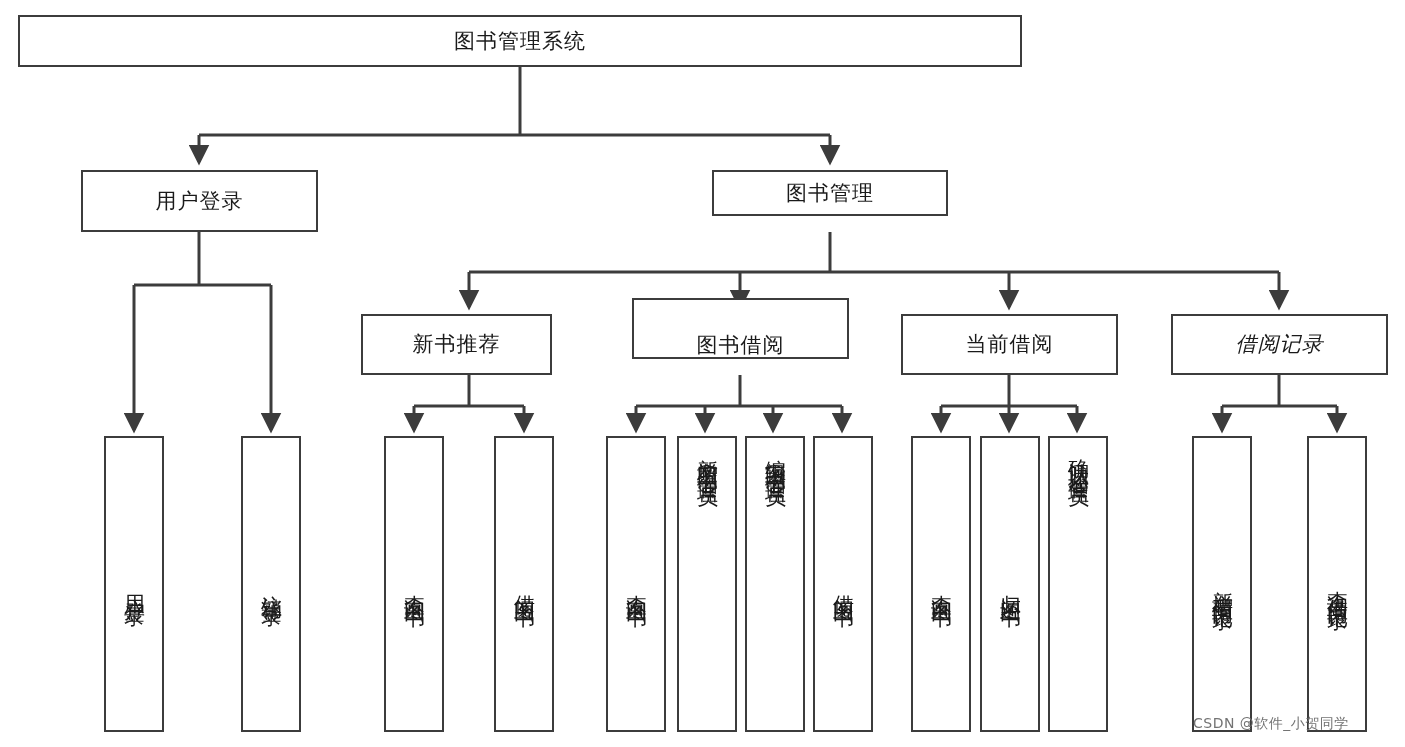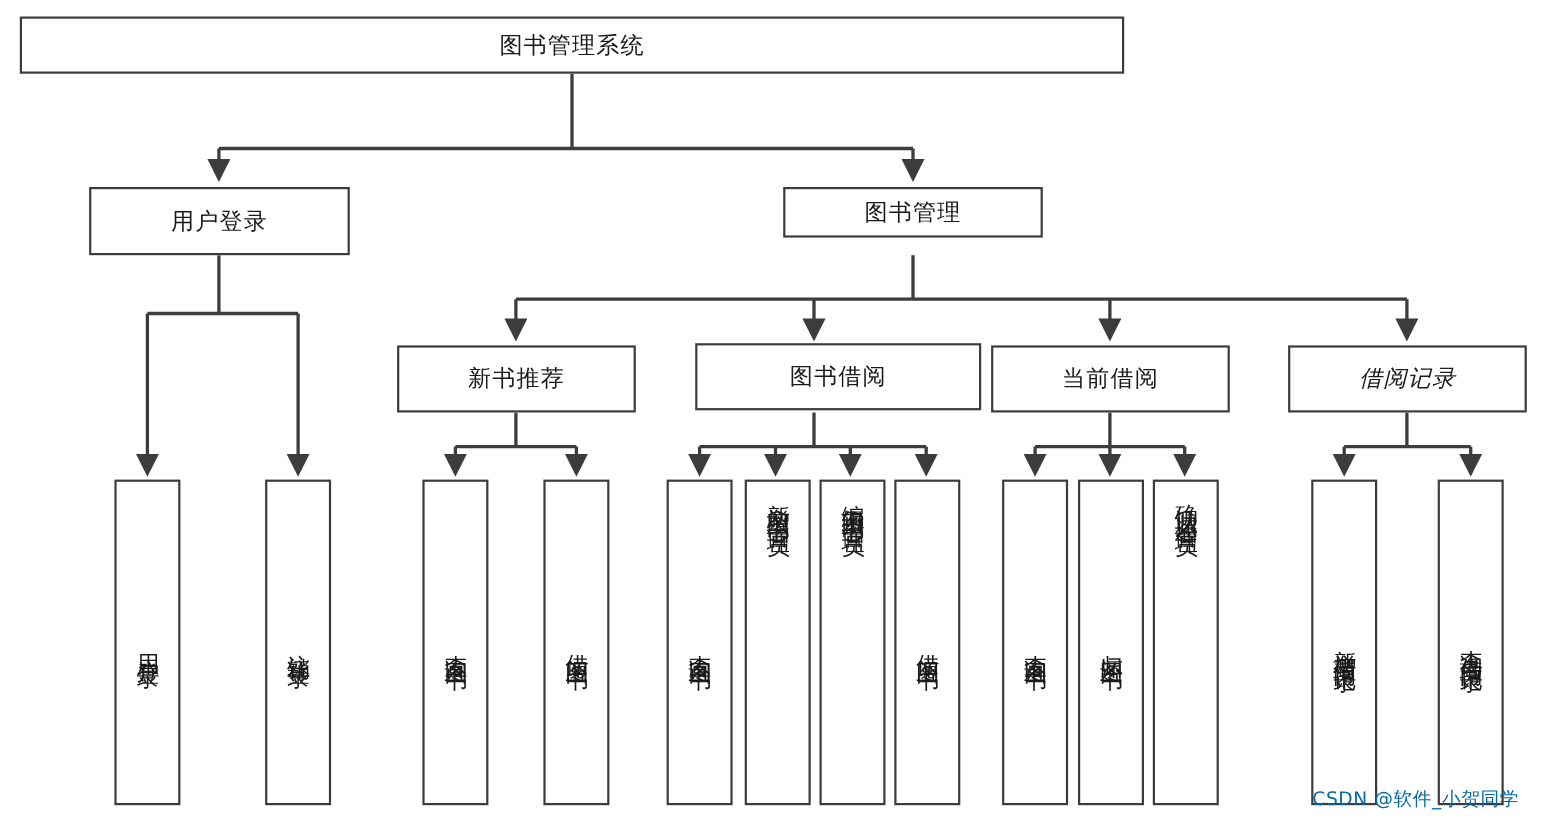--- a/index.html
+++ b/index.html
@@ -40,22 +40,22 @@
     font-size:21px;
     writing-mode:vertical-rl;
     text-orientation:upright;
     letter-spacing:4px;
     line-height:1;
     white-space:nowrap;
     padding-top:4px;
   }
   .watermark{
     position:absolute;
-    color:#0369a1;
-    font-size:17px;
+    color:#737373;
+    font-size:14px;
     white-space:nowrap;
     letter-spacing:0.5px;
   }
 </style>
 </head>
 <body>
 
 <svg id="canvas" viewBox="0 0 1405 747" xmlns="http://www.w3.org/2000/svg">
   <defs>
     <marker id="arrow" viewBox="0 0 12 12" refX="10" refY="6" markerWidth="7" markerHeight="7" orient="auto-start-reverse">
@@ -110,24 +110,24 @@
   <span class="node-label">图书管理系统</span>
 </div>
 
 <div class="node-box" style="left:81px;top:170px;width:237px;height:62px;">
   <span class="node-label">用户登录</span>
 </div>
 <div class="node-box" style="left:712px;top:170px;width:236px;height:46px;">
   <span class="node-label">图书管理</span>
 </div>
 
-<div class="node-box" style="left:361px;top:314px;width:217px;height:61px;">
+<div class="node-box" style="left:361px;top:314px;width:191px;height:61px;">
   <span class="node-label">新书推荐</span>
 </div>
-<div class="node-box" style="left:632px;top:312px;width:260px;height:61px;">
+<div class="node-box" style="left:632px;top:298px;width:217px;height:61px;align-items:flex-end;">
   <span class="node-label">图书借阅</span>
 </div>
 <div class="node-box" style="left:901px;top:314px;width:217px;height:61px;">
   <span class="node-label">当前借阅</span>
 </div>
 <div class="node-box" style="left:1171px;top:314px;width:217px;height:61px;font-style:italic;">
   <span class="node-label">借阅记录</span>
 </div>
 
 <div class="leaf-box center" style="left:104px;top:436px;width:60px;height:296px;">

